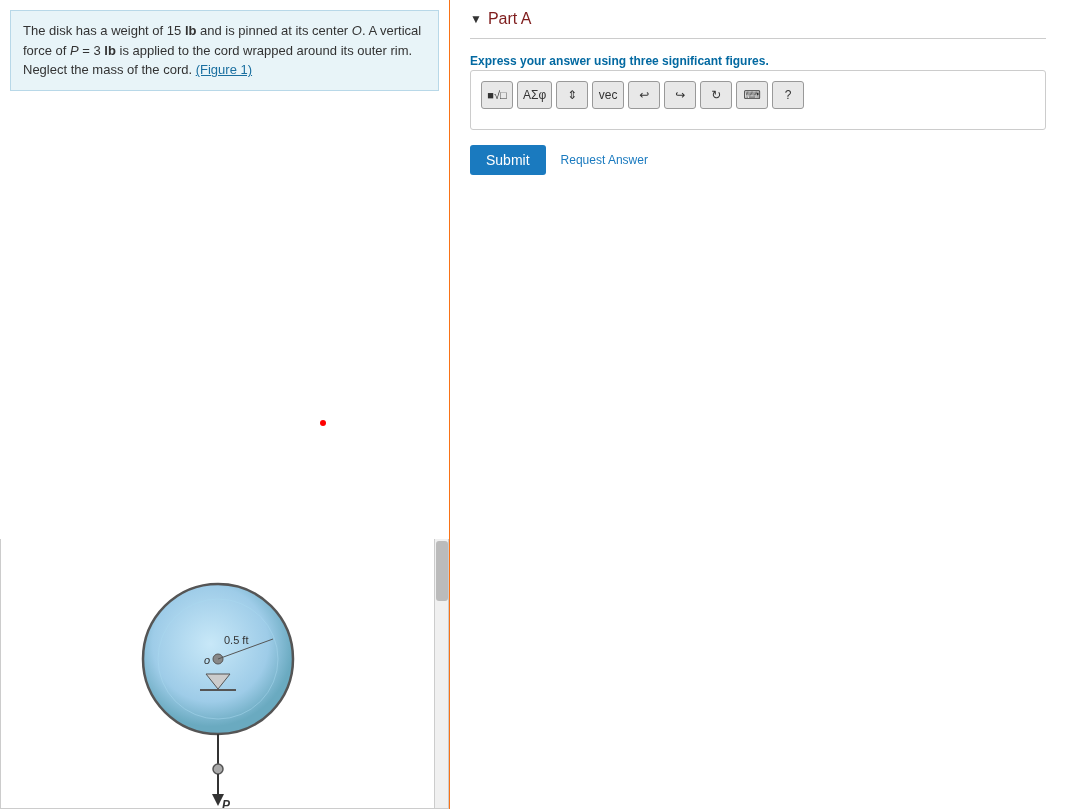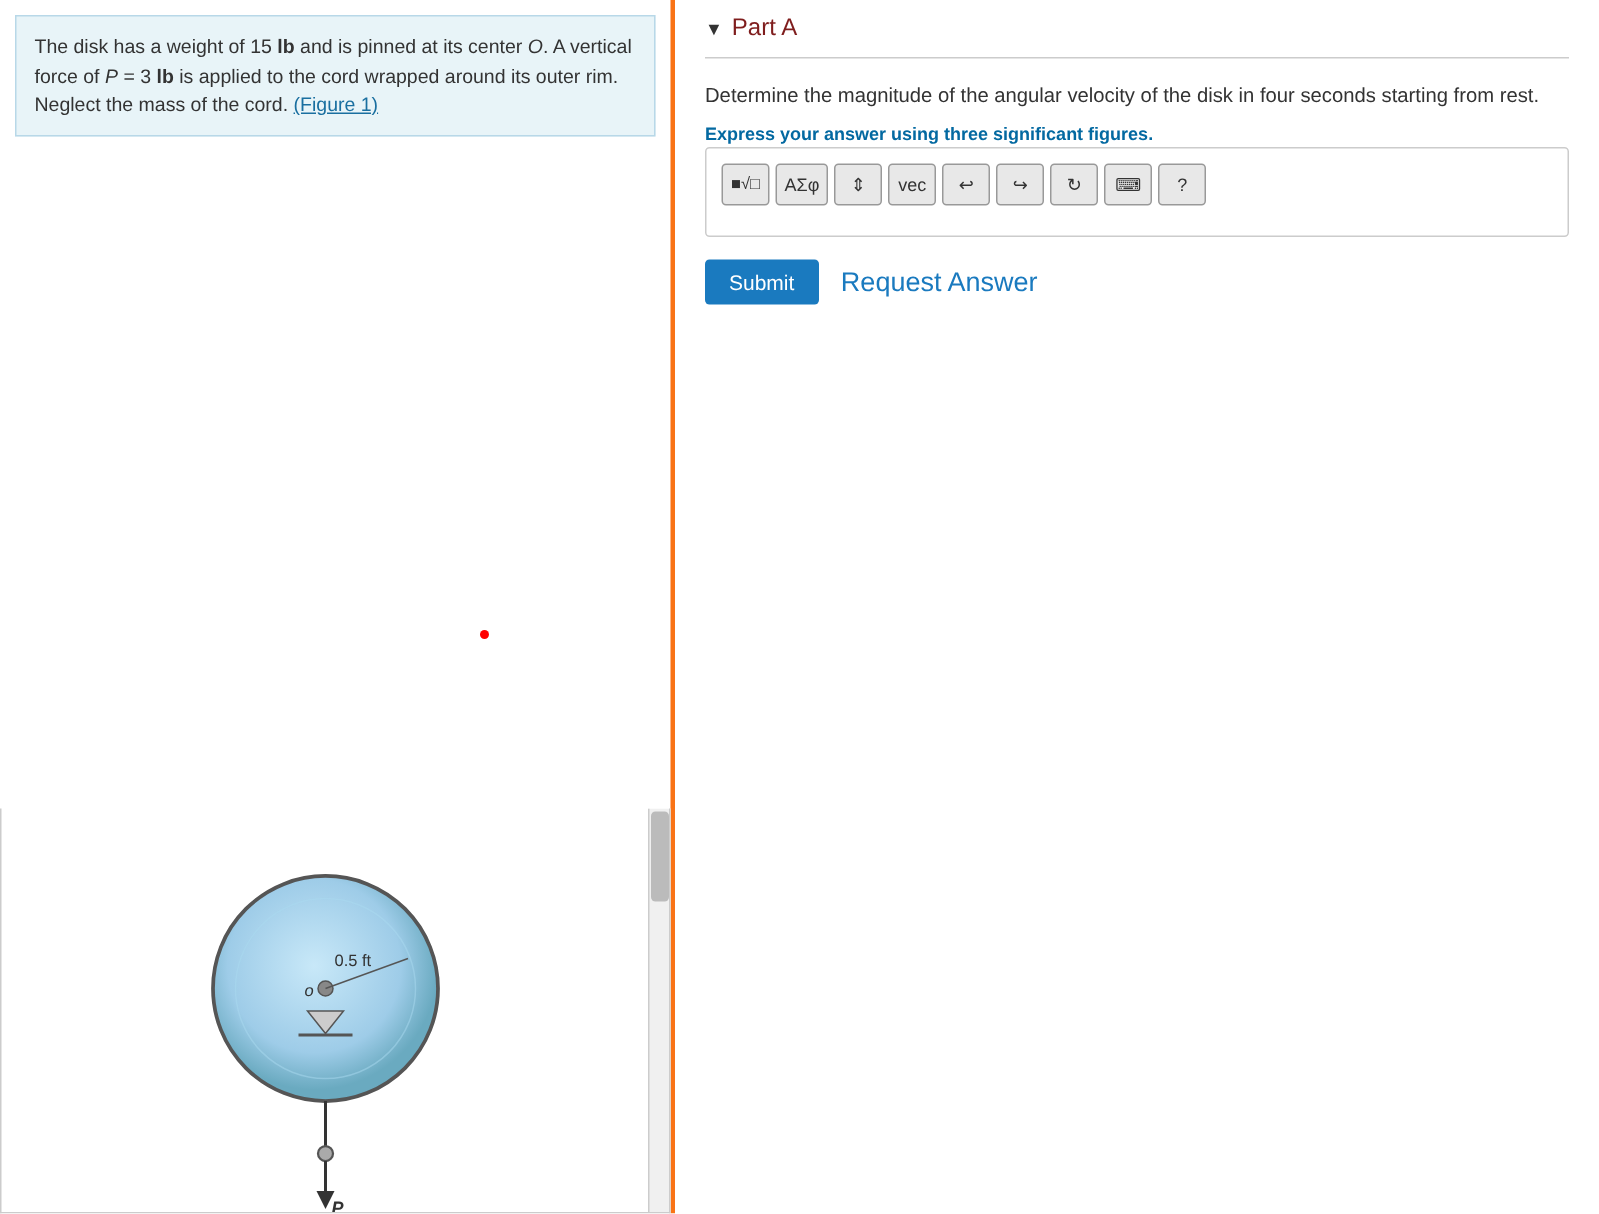--- a/index.html
+++ b/index.html
@@ -13,21 +13,21 @@
       overflow: hidden;
       display: flex;
     }
 
     
     .left-panel {
       width: 450px;
       min-width: 450px;
       padding: 10px;
       position: relative;
-      border-right: 3px solid #f97316;
+      border-right: 1px solid #f97316;
     }
 
     .problem-text {
       background: #e8f4f8;
       border: 1px solid #b8d8e8;
       padding: 10px 12px;
       font-size: 13px;
       line-height: 1.5;
       color: #333;
     }
@@ -239,21 +239,21 @@
       border: none;
       padding: 7px 16px;
       font-size: 14px;
       border-radius: 3px;
       cursor: pointer;
     }
 
     .request-answer-link {
       color: #1a7abf;
       text-decoration: none;
-      font-size: 18px;
+      font-size: 12px;
       cursor: pointer;
     }
 
     .provide-feedback-link {
       color: #1a7abf;
       text-decoration: none;
       font-size: 13.5px;
       cursor: pointer;
       display: block;
     }
@@ -339,21 +339,20 @@
   </div>
 </div>
 
 <div class="right-panel">
 
   <div class="part-header">
     <span class="part-triangle">▼</span>
     <span class="part-title">Part A</span>
   </div>
 
-  <p class="question-text">Determine the magnitude of the angular velocity of the disk in four seconds starting from rest.</p>
   <p class="question-instruction">Express your answer using three significant figures.</p>
 
   <div class="math-input-container">
 
     <div class="math-toolbar">
 
       <button class="toolbar-btn">
         <span style="font-size:11px;">■</span>
           <span style="font-size:11px;">√□</span>
       </button>

